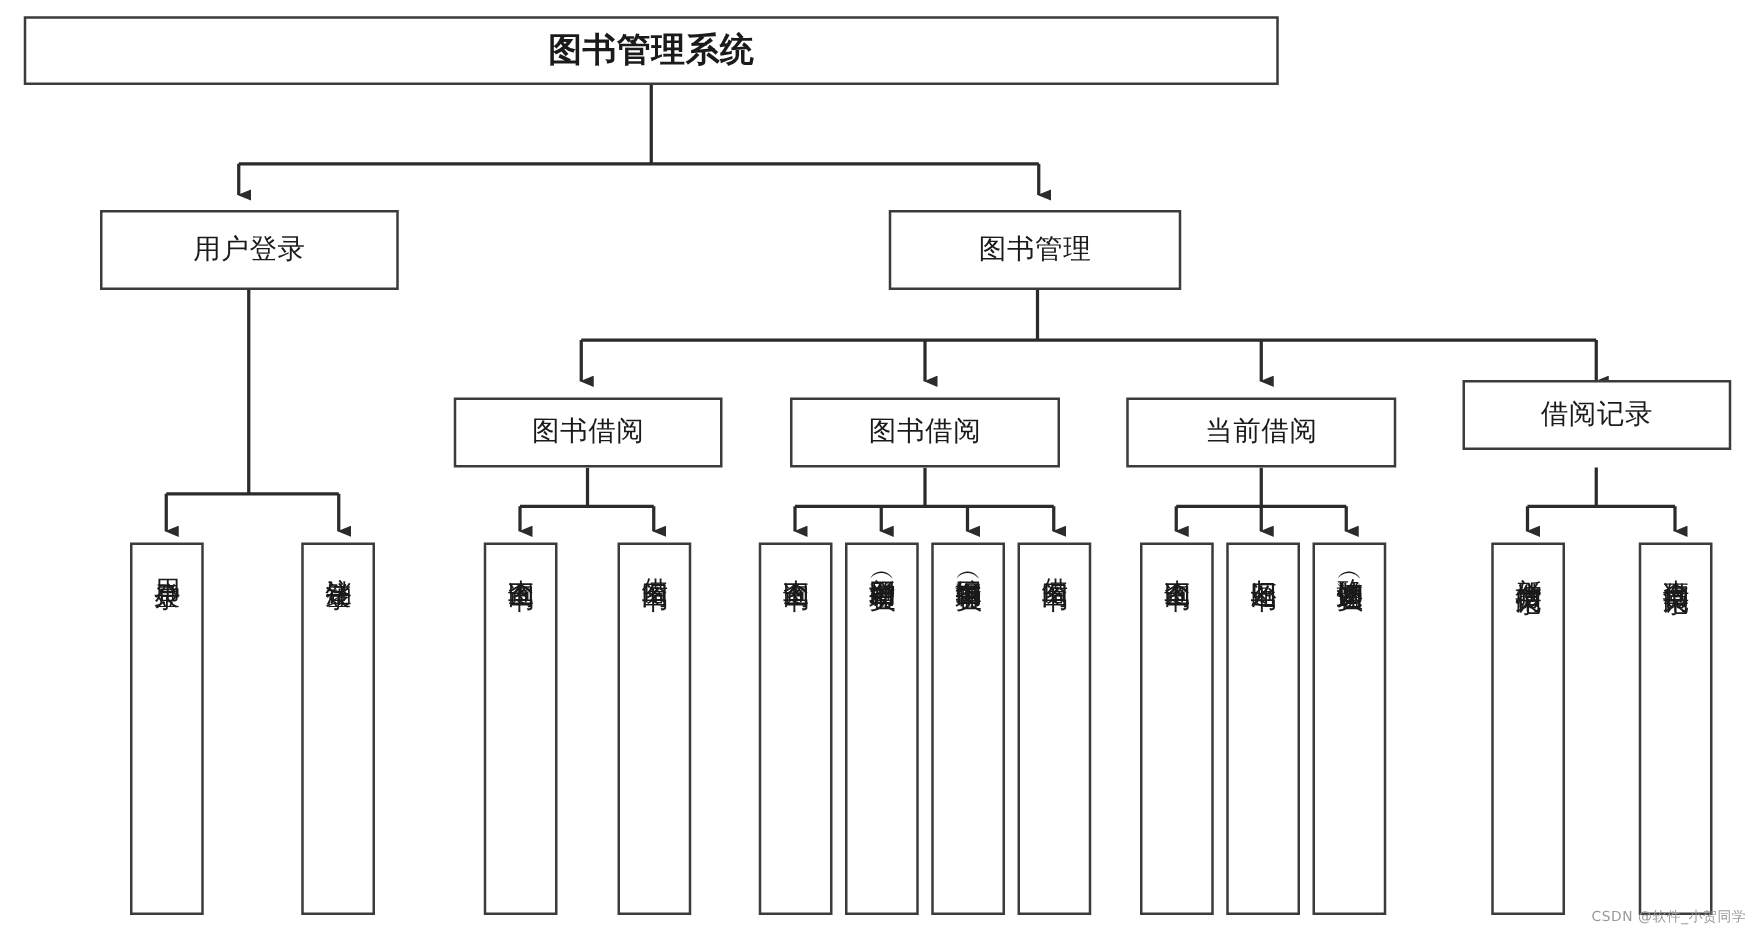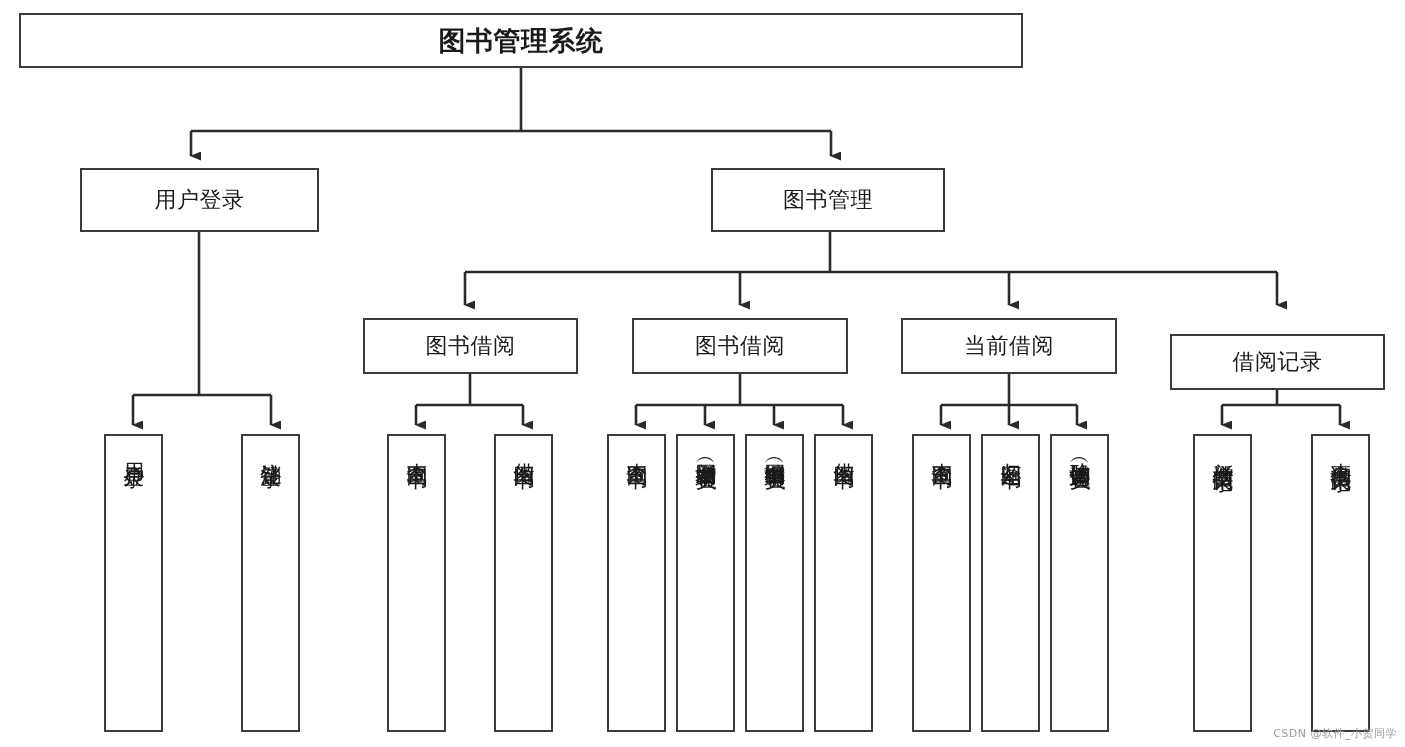--- a/index.html
+++ b/index.html
@@ -145,21 +145,21 @@
 
   <div class="node horiz" style="left:363px; top:318px; width:215px; height:56px;">
     <span class="label">图书借阅</span>
   </div>
   <div class="node horiz" style="left:632px; top:318px; width:216px; height:56px;">
     <span class="label">图书借阅</span>
   </div>
   <div class="node horiz" style="left:901px; top:318px; width:216px; height:56px;">
     <span class="label">当前借阅</span>
   </div>
-  <div class="node horiz" style="left:1170px; top:334px; width:215px; height:56px;">
+  <div class="node horiz" style="left:1170px; top:304px; width:215px; height:56px;">
     <span class="label">借阅记录</span>
   </div>
 
   <div class="node vert" style="left:104px; top:434px; width:59px; height:298px;">
     <span class="label">用户登录</span>
   </div>
   <div class="node vert" style="left:241px; top:434px; width:59px; height:298px;">
     <span class="label">注销登录</span>
   </div>
 

